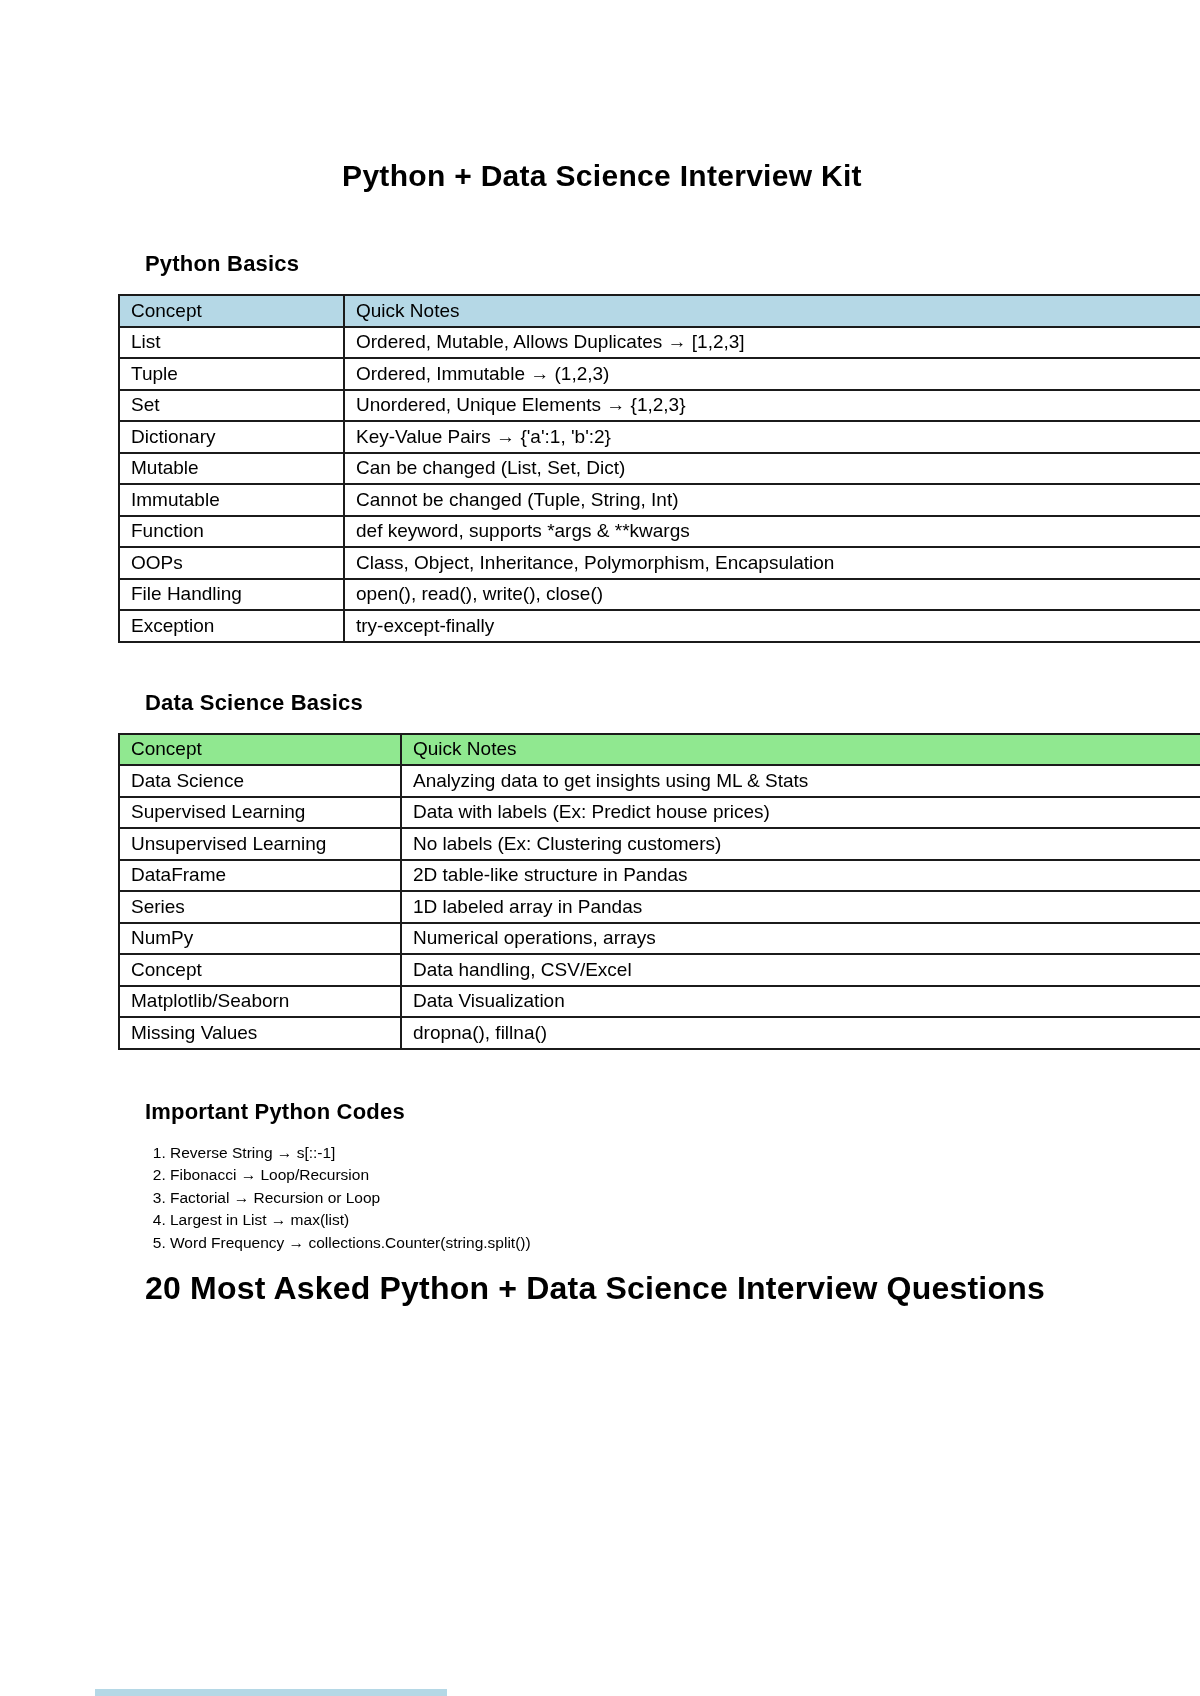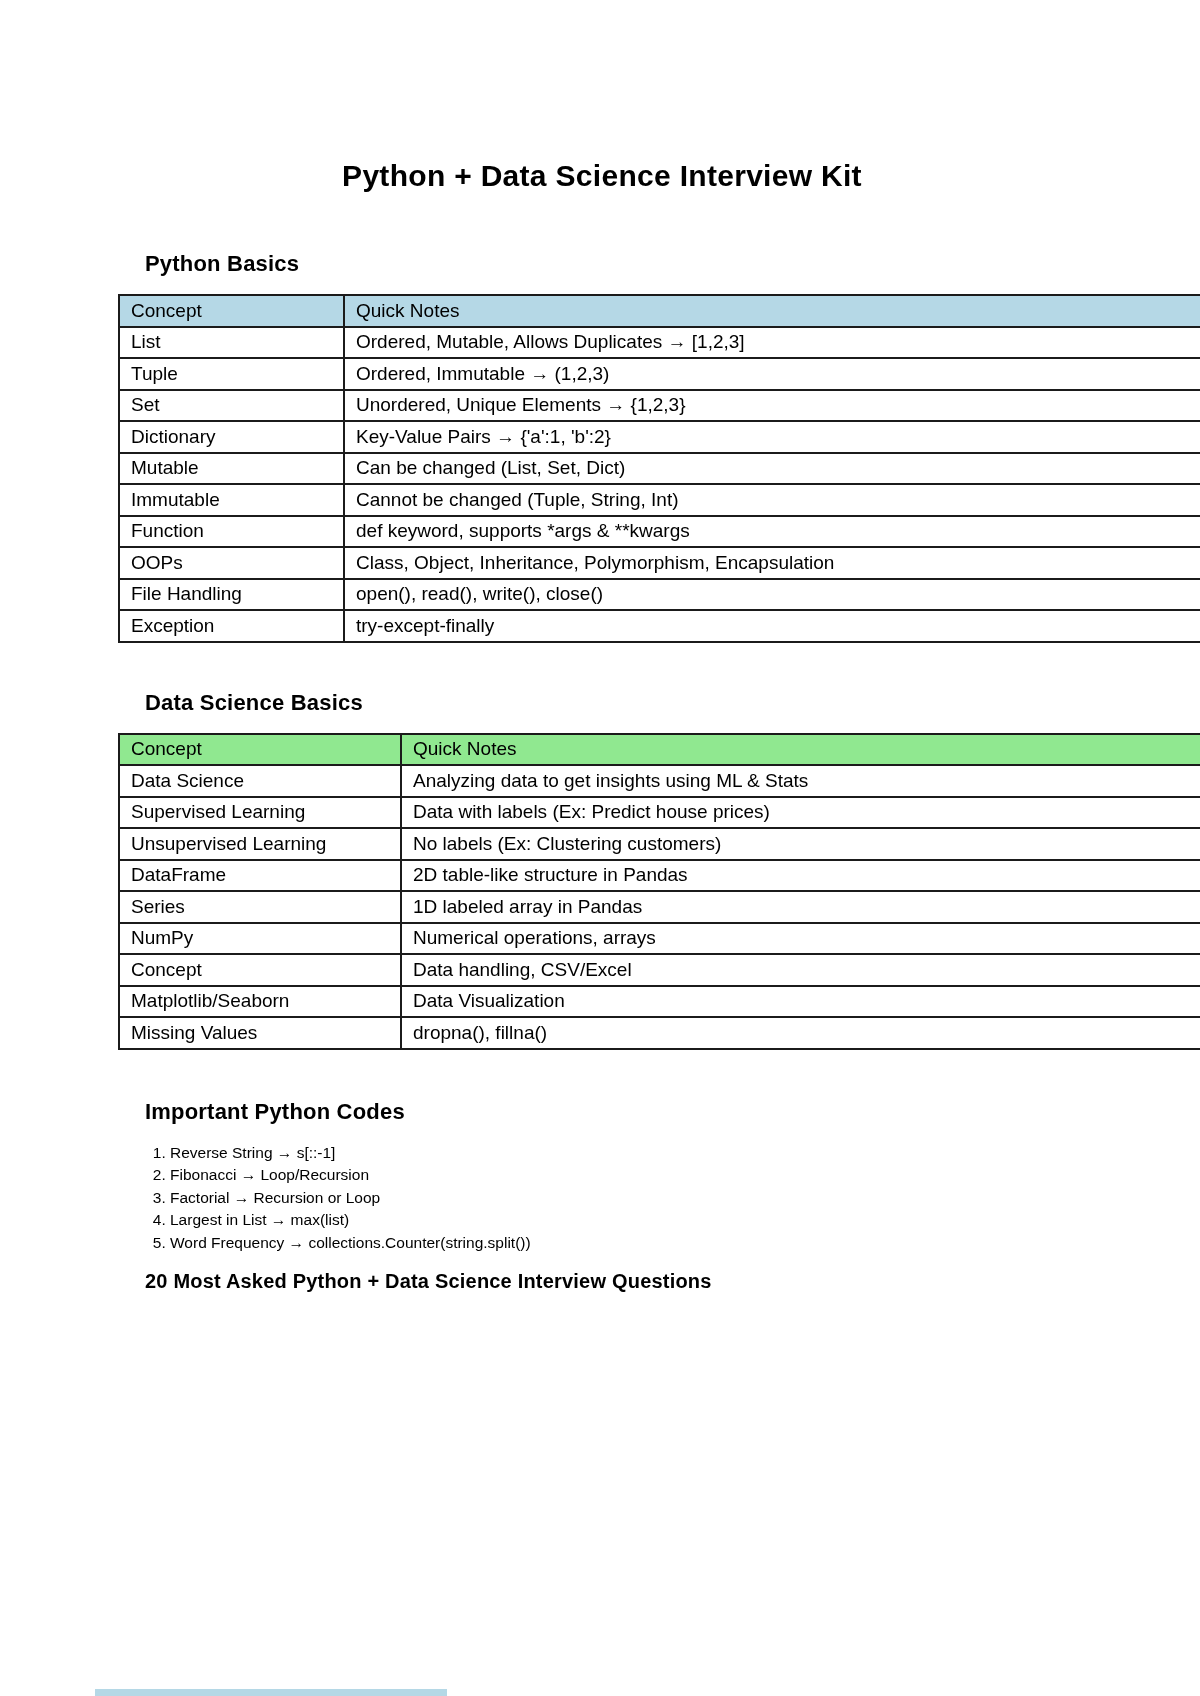--- a/index.html
+++ b/index.html
@@ -51,21 +51,21 @@
 
   ol.codes-list {
     margin: 0 0 16px 32px;
     padding: 0 0 0 20px;
     font-size: 15.5px;
     line-height: 22.5px;
     list-style: decimal;
   }
 
   .final-heading {
-    font-size: 20px;
+    font-size: 32px;
     font-weight: bold;
     margin: 0 0 0 27px;
     letter-spacing: 0.2px;
   }
 
   .bottom-strip {
     position: absolute;
     left: 95px;
     bottom: 0;
     width: 352px;

